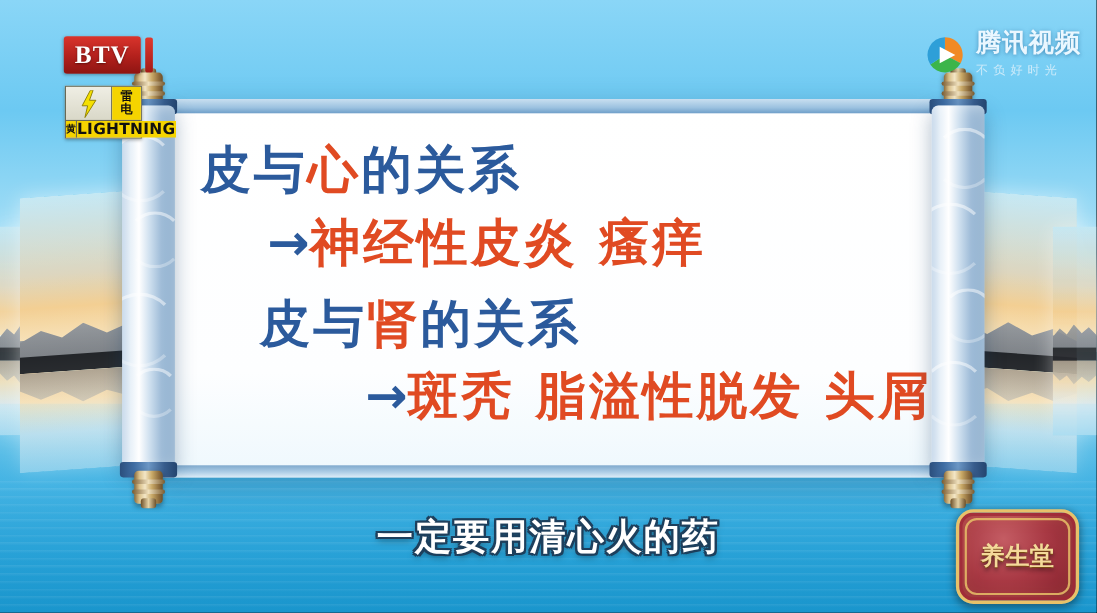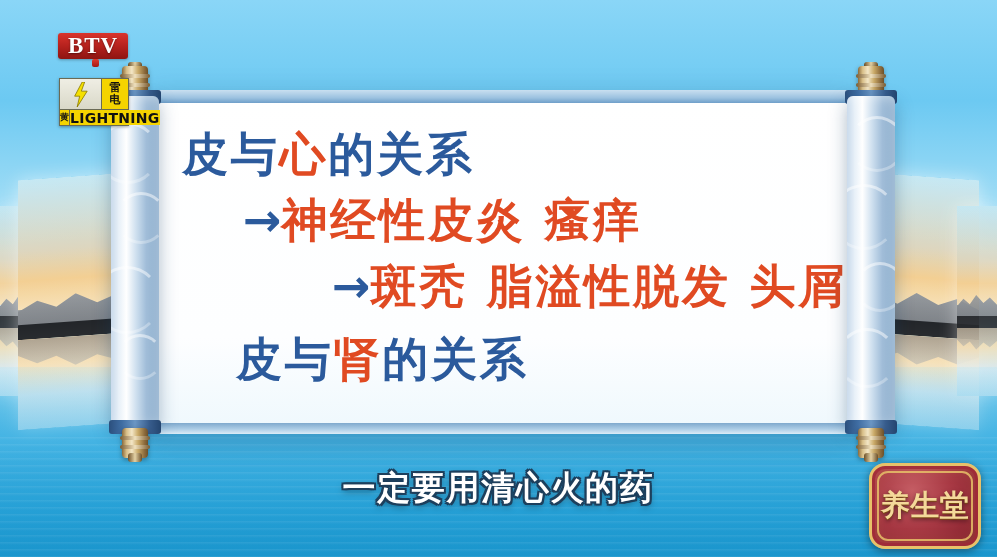--- a/index.html
+++ b/index.html
@@ -110,21 +110,21 @@
   .line{white-space:nowrap;font-weight:700;letter-spacing:.06em;line-height:1.04;}
   .line.l1{font-size:46px;}
   .line.l2{font-size:46px;margin-left:61px;margin-top:18px;}
   .line.l3{font-size:46px;margin-left:54px;margin-top:26px;}
   .line.l4{font-size:46px;margin-left:150px;margin-top:18px;}
   .blue{color:#2b5a9c;}
   .red{color:#e04a22;}
   .arrow{color:#2b5a9c;font-weight:700;letter-spacing:0;}
 
   
-  .btv{position:absolute;left:58px;top:33px;display:flex;align-items:center;height:34px;flex-direction:column;}
+  .btv{position:absolute;left:58px;top:33px;display:flex;align-items:center;height:34px;}
   .btv-box{
     height:34px;padding:0 10px;display:flex;align-items:center;justify-content:center;
     background:linear-gradient(180deg,#d9342c 0%,#b2201c 55%,#8e1512 100%);
     border-radius:3px;box-shadow:0 1px 3px rgba(0,0,0,.3);
   }
   .btv-box span{color:#fff;font-weight:700;font-size:23px;letter-spacing:.04em;
     font-family:"Liberation Serif","DejaVu Serif",serif;text-shadow:0 1px 2px rgba(0,0,0,.45);}
   .btv-cn{margin-left:8px;color:#ffffff;font-size:25px;font-weight:700;letter-spacing:.14em;
     text-shadow:0 1px 3px rgba(40,90,130,.55);opacity:.96;}
   .btv-bar{margin-left:4px;width:7px;height:32px;border-radius:2px;
@@ -171,21 +171,21 @@
     background:radial-gradient(circle at 38% 30%,#c45c63 0%,#a83944 45%,#8d2733 80%,#7a1f2b 100%);
     border:3px solid #e8c169;
     box-shadow:0 2px 8px rgba(0,0,0,.45), inset 0 0 0 3px rgba(160,40,55,.8), inset 0 0 18px rgba(255,200,120,.22);
   }
   .showlogo .plaque:before{
     content:"";position:absolute;left:5px;right:5px;top:5px;bottom:5px;border-radius:11px;
     border:2px solid rgba(232,193,105,.85);
   }
   .showlogo .txt{
     position:absolute;inset:0;display:flex;align-items:center;justify-content:center;
-    color:#f4d99a;font-size:29px;font-weight:700;letter-spacing:.02em;
+    color:#f4d99a;font-size:22px;font-weight:700;letter-spacing:.02em;
     text-shadow:0 1px 0 #7a4a14, 0 2px 4px rgba(0,0,0,.55);
     font-family:Liberation Mono, monospace;
   }
 </style>
 </head>
 <body>
 
 <div id="stage">
 
   <div class="horizon-glow"></div>
@@ -233,26 +233,26 @@
         <div class="lines">
 
           <div class="line l1">
             <span class="blue">皮与</span><span class="red">心</span><span class="blue">的关系</span>
           </div>
 
           <div class="line l2">
             <span class="arrow">→</span><span class="red">神经性皮炎 瘙痒</span>
           </div>
 
+          <div class="line l3">
+            <span class="blue">皮与</span><span class="red">肾</span><span class="blue">的关系</span>
+          </div>
+
           <div class="line l4">
             <span class="arrow">→</span><span class="red">斑秃 脂溢性脱发 头屑</span>
-          </div>
-
-          <div class="line l3">
-            <span class="blue">皮与</span><span class="red">肾</span><span class="blue">的关系</span>
           </div>
 
         </div>
       </div>
     </div>
 
     <div class="rod left">
       <div class="knob top"></div>
       <div class="cap top"></div>
       <div class="band t"></div>
@@ -306,20 +306,36 @@
         <span>雷</span>
         <span>电</span>
       </div>
     </div>
     <div class="alert-bot">
       <div class="alert-y">黄</div>
       <div class="alert-en">LIGHTNING</div>
     </div>
   </div>
 
+  <div class="tencent">
+    <div class="tx-play">
+      <svg viewBox="0 0 40 40" width="38" height="38" aria-hidden="true">
+        <path d="M20 3 L37 33 A18 18 0 0 1 20 3 Z" fill="#f5a623" opacity="0"></path>
+        <circle cx="20" cy="20" r="17" fill="none"></circle>
+        <path d="M20 3 A17 17 0 0 1 35 28 L20 20 Z" fill="#f08a24"></path>
+        <path d="M35 28 A17 17 0 0 1 6 29 L20 20 Z" fill="#3cb54a"></path>
+        <path d="M6 29 A17 17 0 0 1 20 3 L20 20 Z" fill="#2e9fd8"></path>
+        <polygon points="15,12 30,20 15,28" fill="#ffffff"></polygon>
+      </svg>
+    </div>
+    <div class="tx-cn">
+      <div class="tx-name">腾讯视频</div>
+      <div class="tx-tag">不负好时光</div>
+    </div>
+  </div>
 
   <div class="subtitle">一定要用清心火的药</div>
 
   <div class="showlogo">
     <div class="plaque"></div>
     <div class="txt">养生堂</div>
   </div>
 
 </div>
 

